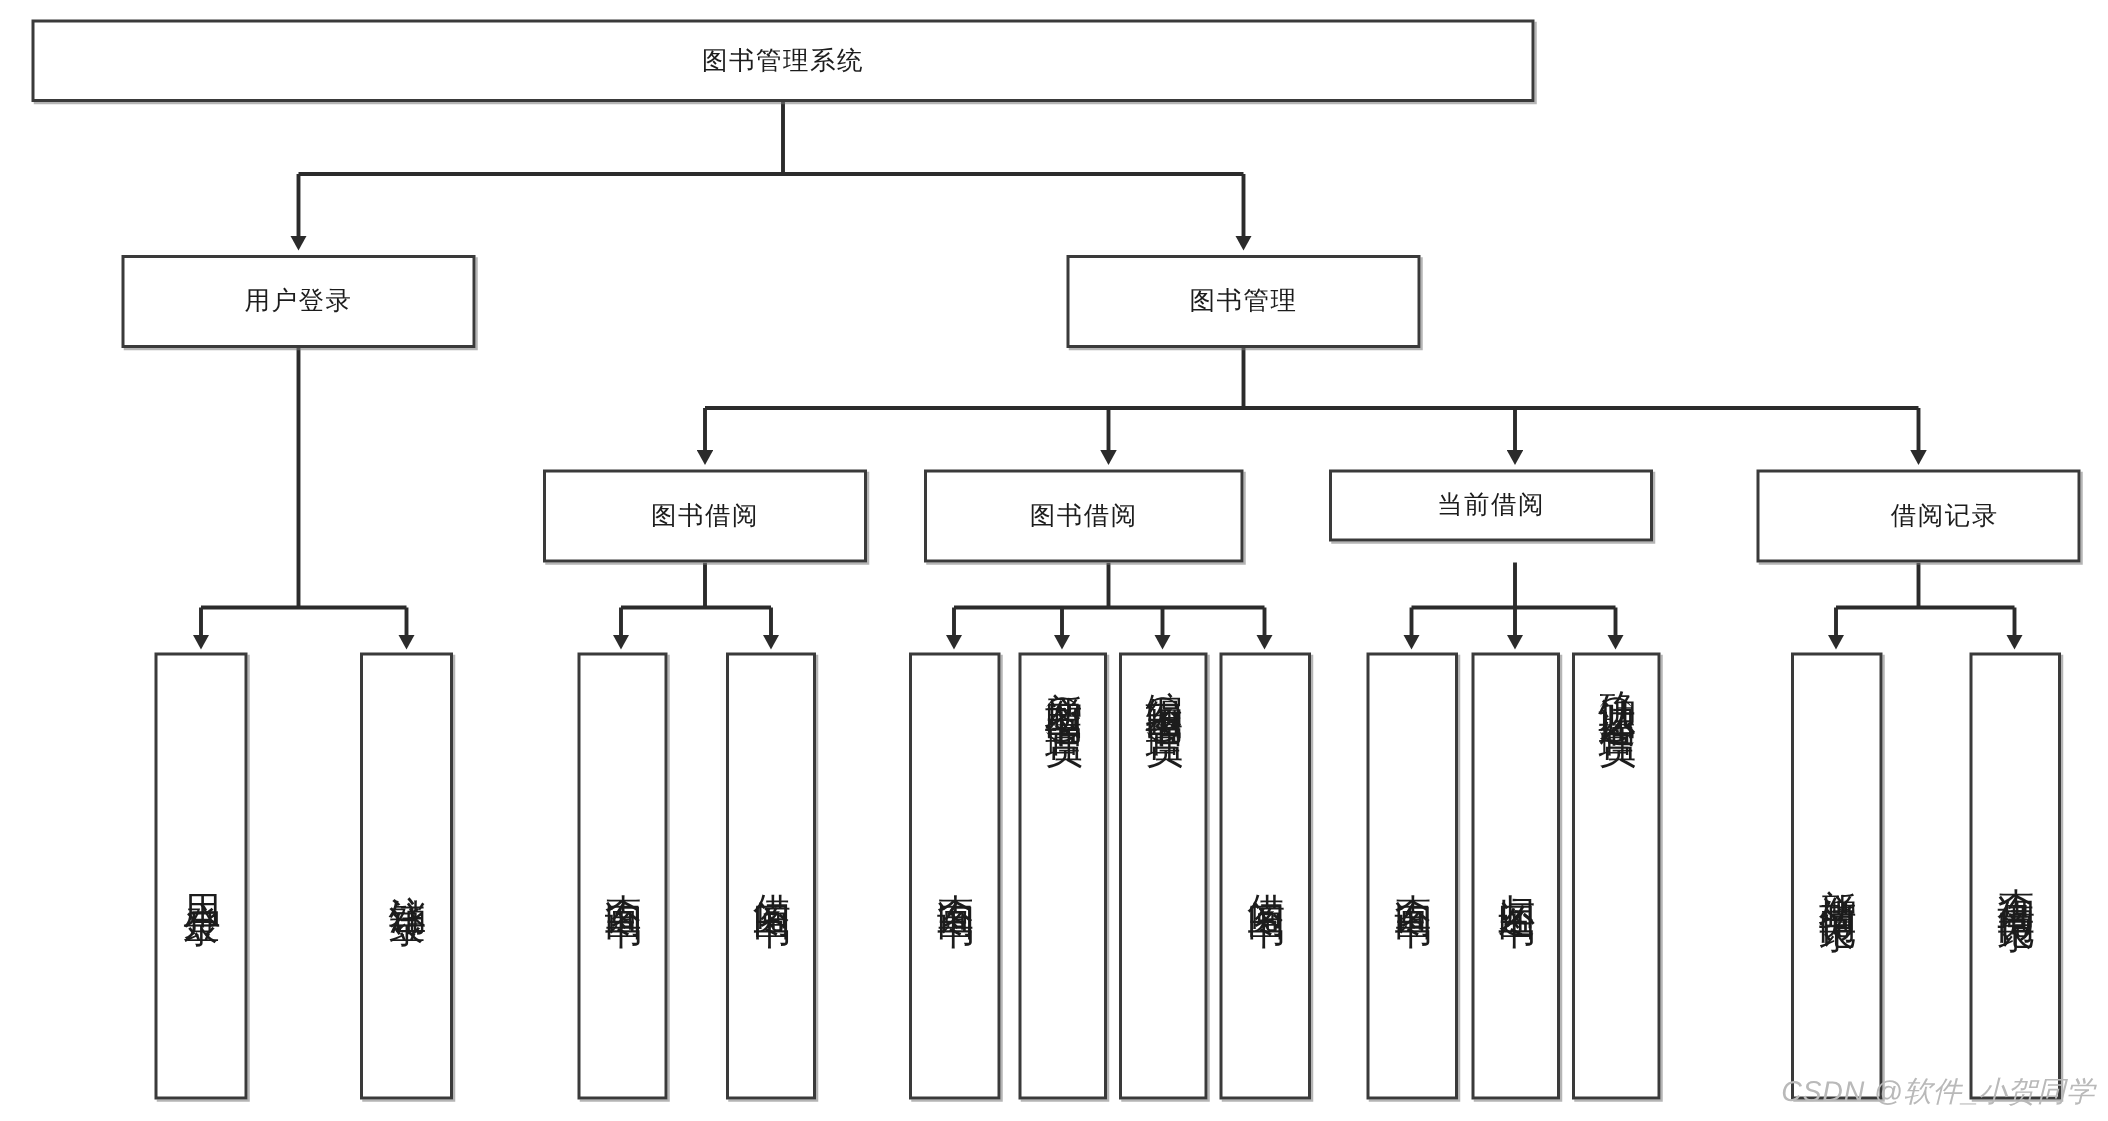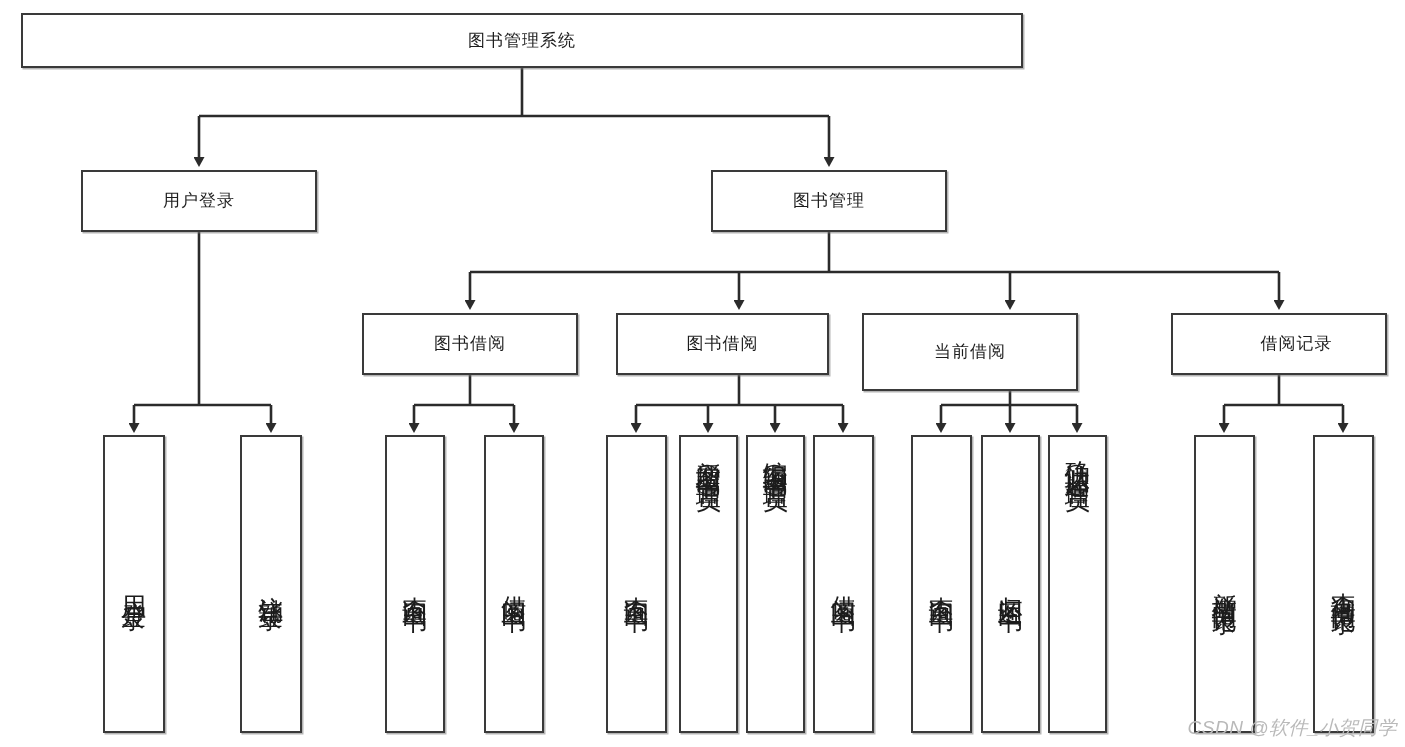--- a/index.html
+++ b/index.html
@@ -135,21 +135,21 @@
   <div class="node" style="left:711px; top:170px; width:236px; height:62px;">
     <span class="label">图书管理</span>
   </div>
 
   <div class="node" style="left:362px; top:313px; width:216px; height:62px;">
     <span class="label">图书借阅</span>
   </div>
   <div class="node" style="left:616px; top:313px; width:213px; height:62px;">
     <span class="label">图书借阅</span>
   </div>
-  <div class="node" style="left:862px; top:313px; width:216px; height:78px;">
+  <div class="node" style="left:886px; top:313px; width:216px; height:48px;">
     <span class="label">当前借阅</span>
   </div>
   <div class="node" style="left:1171px; top:313px; width:216px; height:62px;padding-left:35px;">
     <span class="label">借阅记录</span>
   </div>
 
   <div class="node vertical centered" style="left:103px; top:435px; width:62px; height:298px;">
     <span class="label">用户登录</span>
   </div>
   <div class="node vertical centered" style="left:240px; top:435px; width:62px; height:298px;">

